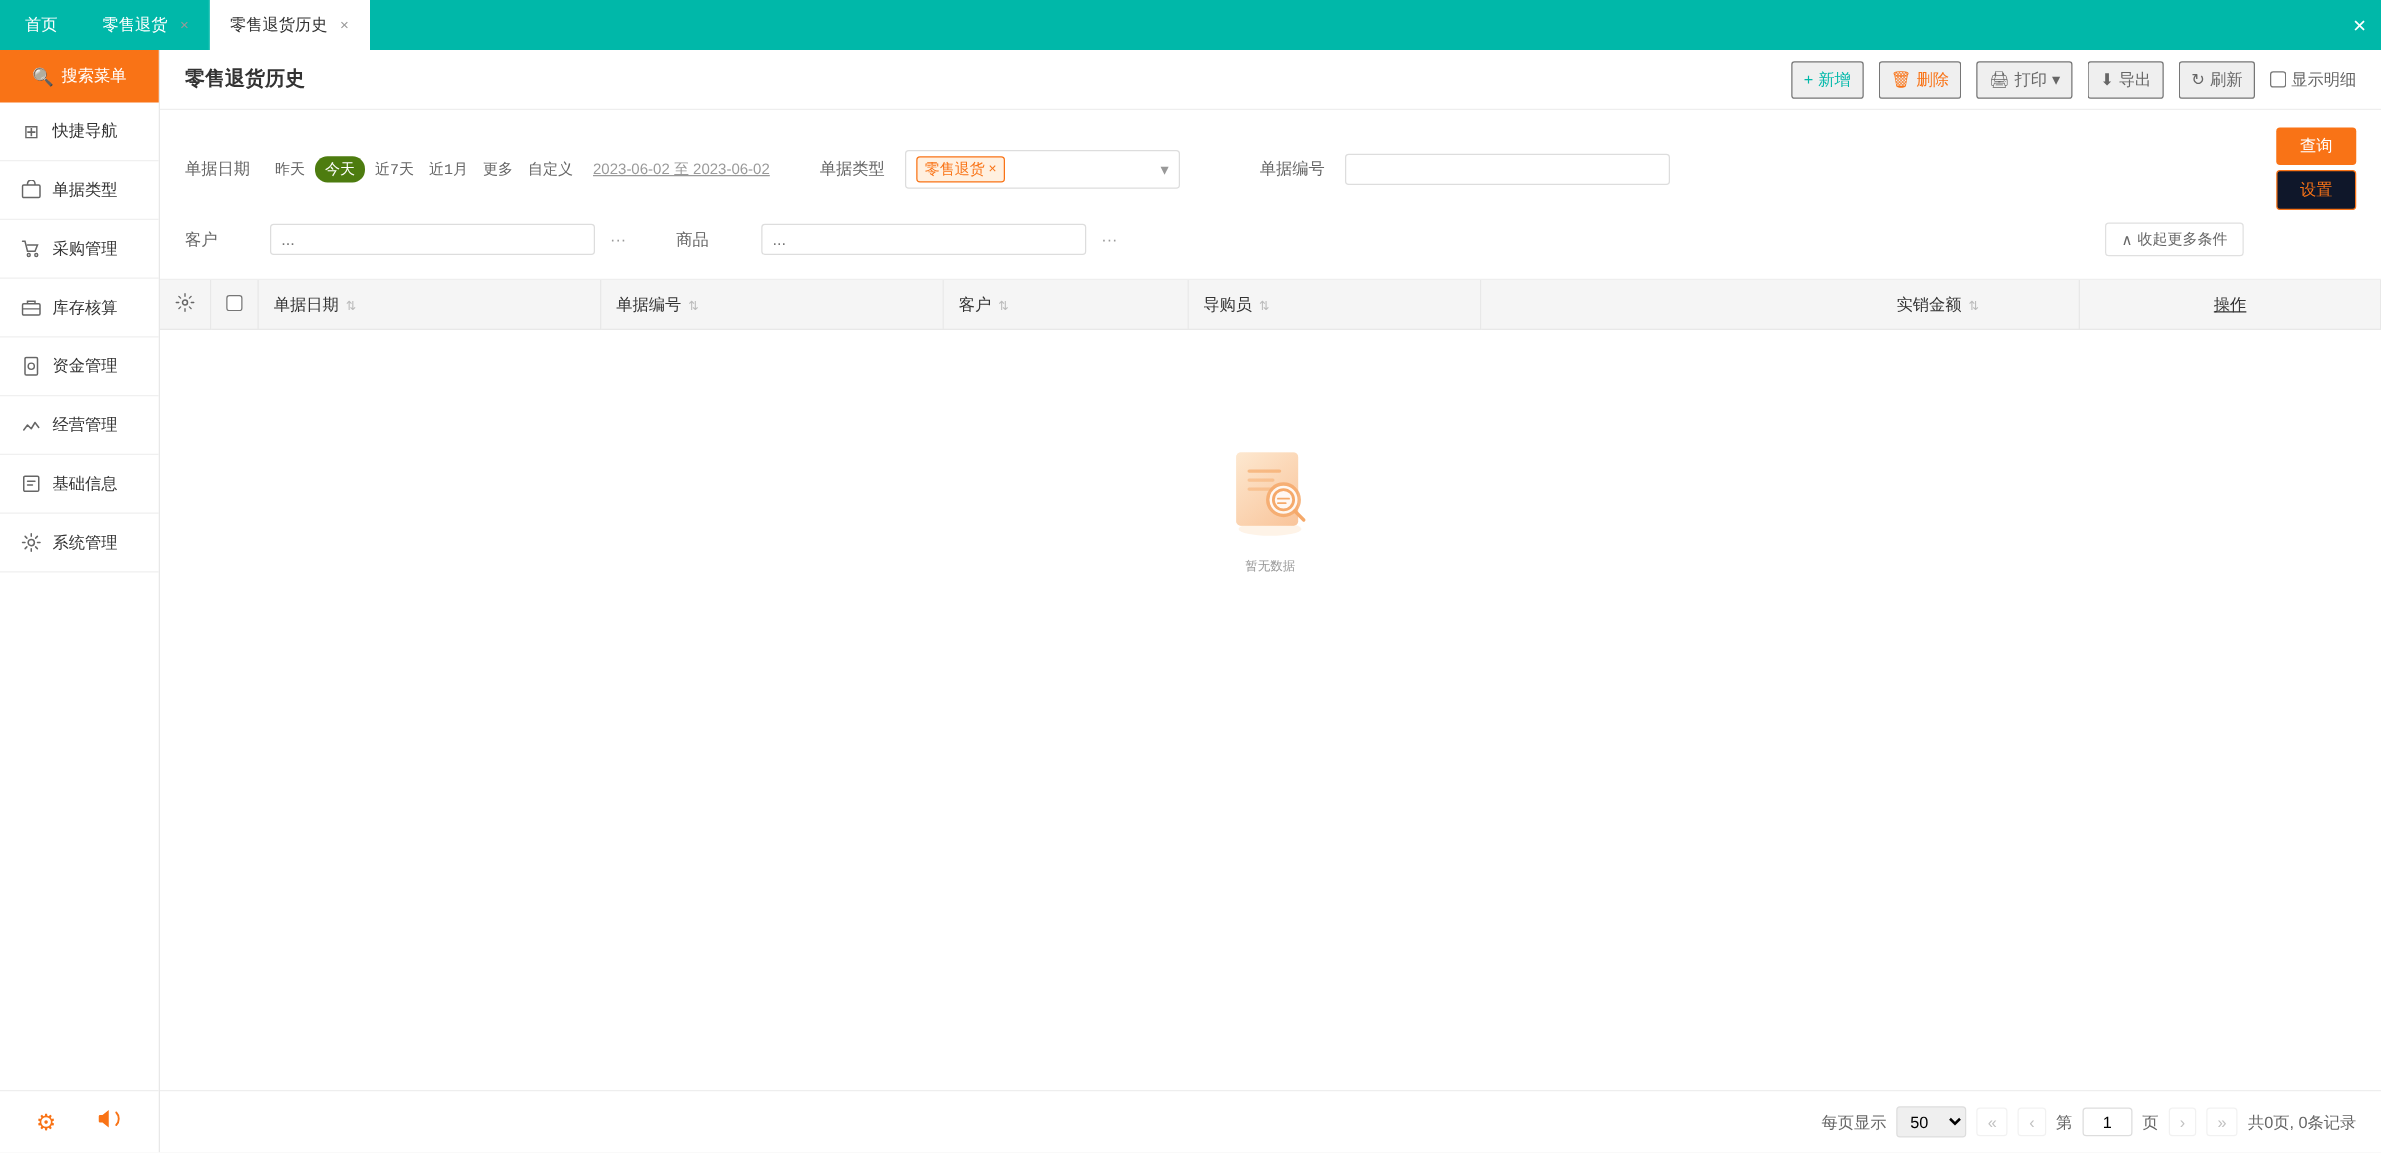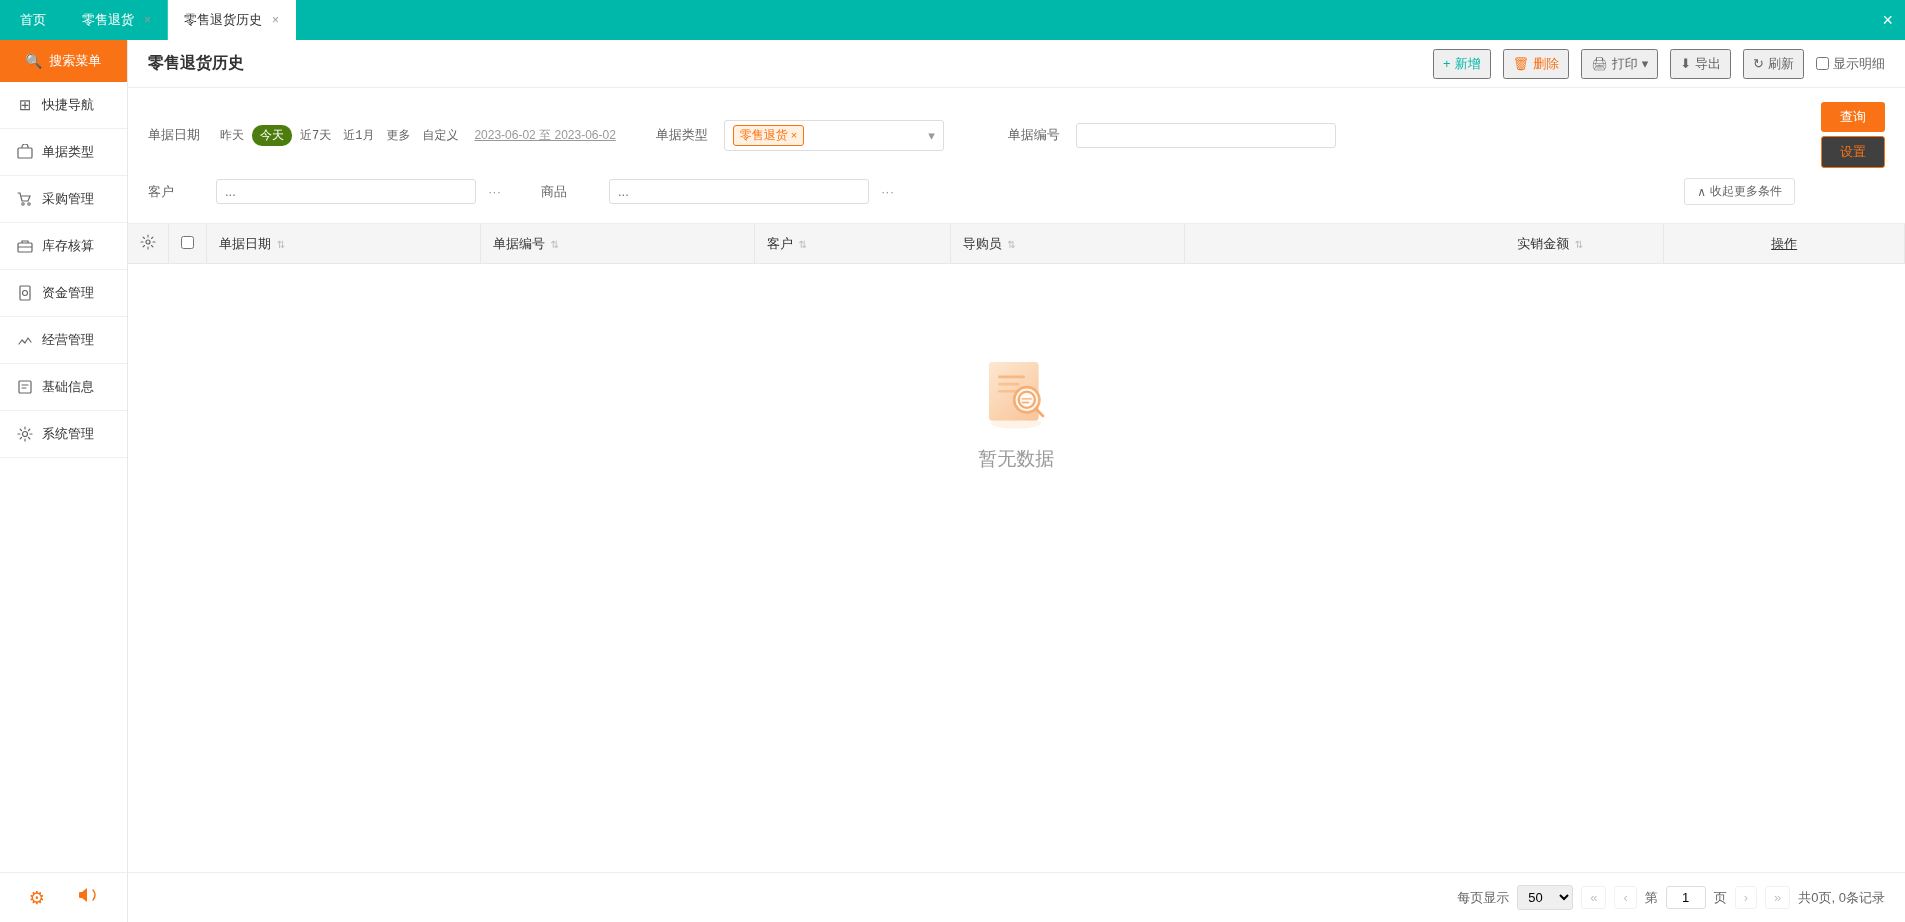--- a/index.html
+++ b/index.html
@@ -32,21 +32,21 @@
     
     .content { flex: 1; display: flex; flex-direction: column; overflow: hidden; background: #f5f5f5; }
     .content-header { background: #fff; padding: 0 20px; height: 48px; display: flex; align-items: center; justify-content: space-between; border-bottom: 1px solid #eee; flex-shrink: 0; }
     .content-title { font-size: 16px; font-weight: bold; color: #333; }
     .header-actions { display: flex; align-items: center; gap: 12px; }
     .action-btn { display: flex; align-items: center; gap: 4px; font-size: 13px; color: #666; cursor: pointer; padding: 4px 8px; }
     .action-btn-add { color: #00b8a9; }
     .action-btn-del { color: #f97316; }
     .checkbox-label { display: flex; align-items: center; gap: 4px; font-size: 13px; color: #666; }
     .query-btn { background: #f97316; color: #fff; border: none; padding: 6px 18px; border-radius: 3px; cursor: pointer; font-size: 13px; }
-    .setting-btn { background: #404040; color: #f97316; border: 1px solid #f97316; padding: 6px 18px; border-radius: 3px; cursor: pointer; font-size: 13px; }
+    .setting-btn { background: #0f172a; color: #f97316; border: 1px solid #f97316; padding: 6px 18px; border-radius: 3px; cursor: pointer; font-size: 13px; }
 
     
     .filter-area { background: #fff; padding: 14px 20px 8px 20px; flex-shrink: 0; border-bottom: 1px solid #eee; }
     .filter-row { display: flex; align-items: center; gap: 0; margin-bottom: 10px; }
     .filter-item { display: flex; align-items: center; gap: 8px; flex: 0 0 auto; }
     .filter-label { color: #666; font-size: 13px; white-space: nowrap; min-width: 60px; }
     .filter-date-group { display: flex; align-items: center; gap: 4px; }
     .date-shortcut { font-size: 12px; color: #666; cursor: pointer; padding: 2px 4px; font-family: Liberation Mono, monospace; }
     .date-shortcut.active { background: #4d7c0f; color: #fff; border-radius: 10px; padding: 2px 8px; }
     .date-range { font-size: 12px; color: #999; margin-left: 4px; text-decoration: underline; }
@@ -65,21 +65,21 @@
     .data-table th { background: #f5f5f5; border-bottom: 1px solid #e8e8e8; border-right: 1px solid #e8e8e8; padding: 10px 12px; font-size: 13px; font-weight: normal; color: #333; text-align: left; white-space: nowrap; }
     .data-table th .sort-icon { color: #bbb; margin-left: 2px; font-size: 10px; }
     .data-table td { border-bottom: 1px solid #f0f0f0; padding: 10px 12px; font-size: 13px; color: #333; }
     .th-settings { width: 36px; text-align: center; }
     .th-checkbox { width: 36px; text-align: center; }
     .th-amount { text-align: right; }
     .th-op { text-align: center; }
 
     
     .empty-state { display: flex; flex-direction: column; align-items: center; justify-content: center; padding: 80px 0; }
-    .empty-text { color: #999; font-size: 19px; margin-top: 12px; }
+    .empty-text { color: #999; font-size: 10px; margin-top: 12px; }
 
     
     .pagination-bar { display: flex; align-items: center; justify-content: flex-end; padding: 12px 20px; background: #fff; border-top: 1px solid #eee; gap: 8px; font-size: 13px; color: #666; flex-shrink: 0; }
     .pagination-select { border: 1px solid #ddd; border-radius: 3px; padding: 3px 6px; font-size: 13px; outline: none; }
     .page-btn { border: 1px solid #ddd; background: #fff; padding: 3px 8px; cursor: pointer; border-radius: 3px; font-size: 13px; color: #666; }
     .page-btn:disabled { opacity: 0.4; cursor: default; }
     .page-input { border: 1px solid #ddd; border-radius: 3px; padding: 3px 6px; width: 40px; text-align: center; font-size: 13px; outline: none; }
 
     
     .empty-svg { width: 90px; height: 90px; }

